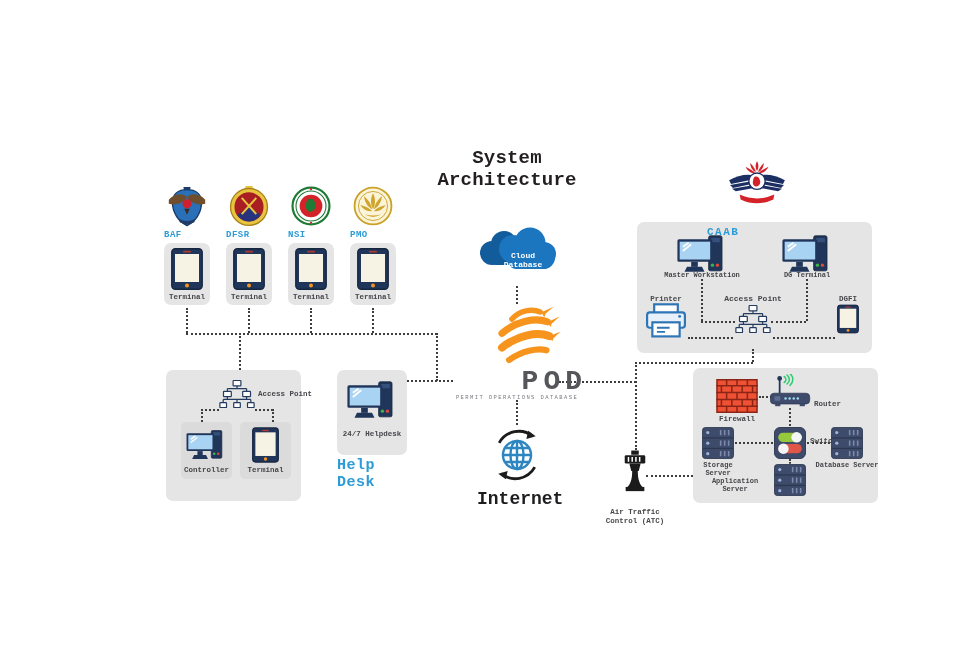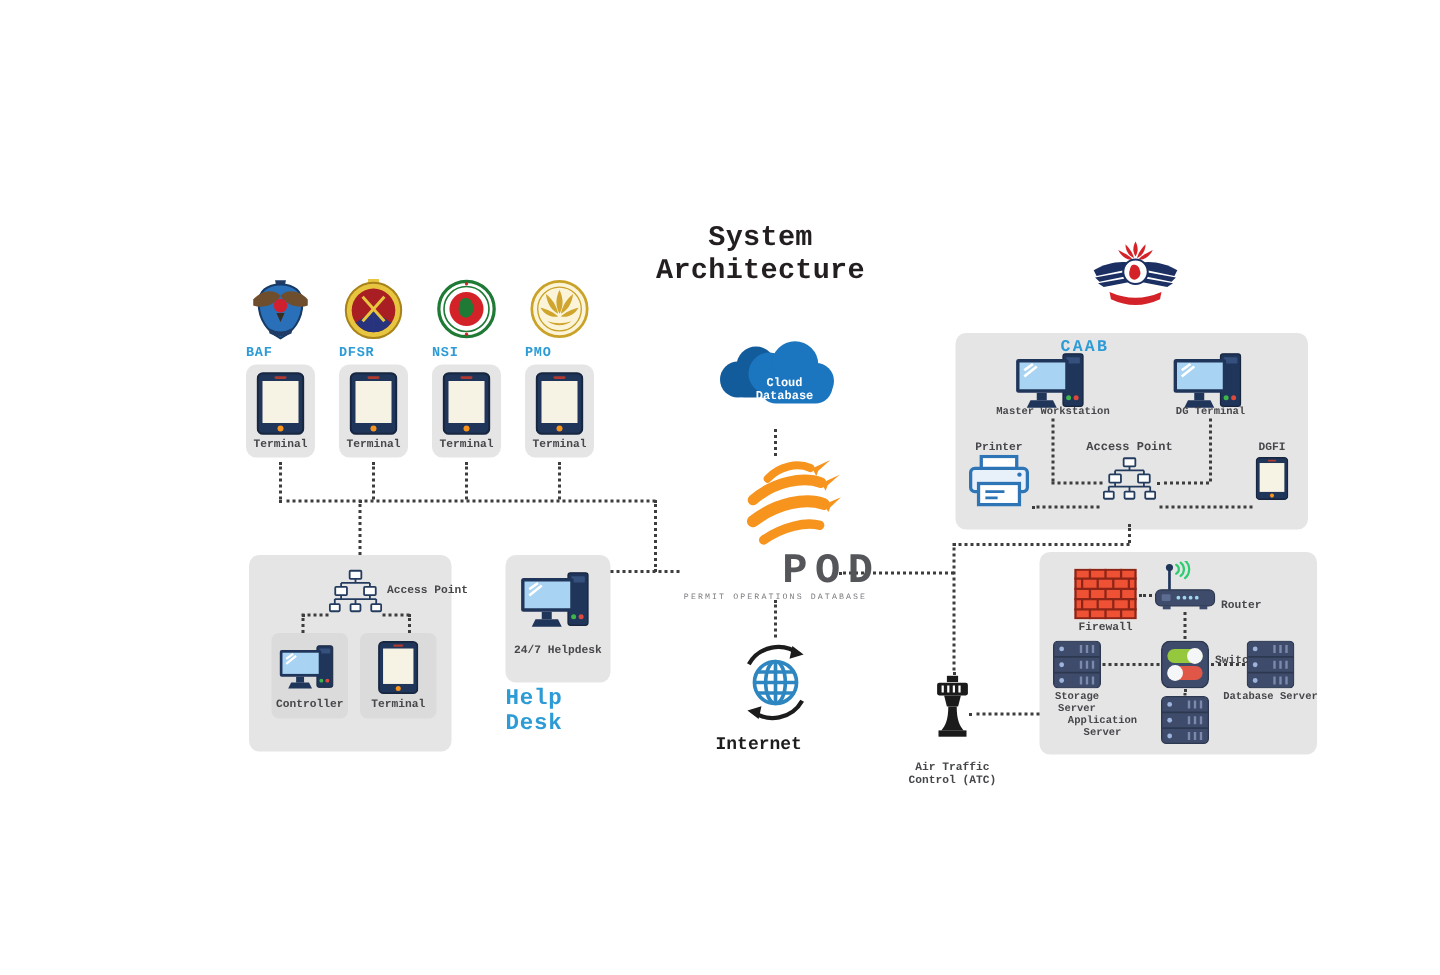--- a/index.html
+++ b/index.html
@@ -10,21 +10,21 @@
   .hline{position:absolute;border-top:2px dotted #3d3d3d;height:0;}
   .vline{position:absolute;border-left:2px dotted #3d3d3d;width:0;}
   .lbl{position:absolute;color:#45474b;font-size:7.5px;font-weight:bold;text-align:center;line-height:1.15;}
   .lbl-left{text-align:left;}
   .blue-lbl{position:absolute;color:#2d9bd5;font-weight:bold;text-align:left;letter-spacing:.5px;}
   .title{position:absolute;font-size:19px;font-weight:bold;color:#231f20;text-align:center;letter-spacing:.2px;}
   .icon{position:absolute;}
   .pod-word{position:absolute;font-size:28px;font-weight:bold;color:#55565a;letter-spacing:5px;text-align:right;line-height:1;}
   .pod-sub{position:absolute;font-size:5.5px;color:#7a7c80;letter-spacing:1.4px;text-align:center;}
   .cloud-text{position:absolute;color:#fff;font-size:8px;font-weight:bold;text-align:center;}
-  .inet-lbl{position:absolute;font-size:12px;font-weight:bold;color:#1d1d1f;}
+  .inet-lbl{position:absolute;font-size:18px;font-weight:bold;color:#1d1d1f;}
 </style>
 </head>
 <body>
 
 <svg width="0" height="0" style="position:absolute">
 <defs>
   <symbol id="sym-tablet" viewBox="0 0 32 42">
     <rect x="0.8" y="0.8" width="30.4" height="40.4" rx="3.5" fill="#20355a" stroke="#16263f" stroke-width="1.4"></rect>
     <rect x="12" y="2.8" width="8" height="1.8" rx="0.9" fill="#b03a30"></rect>
     <rect x="4" y="6" width="24" height="28" fill="#f7f3e4"></rect>

